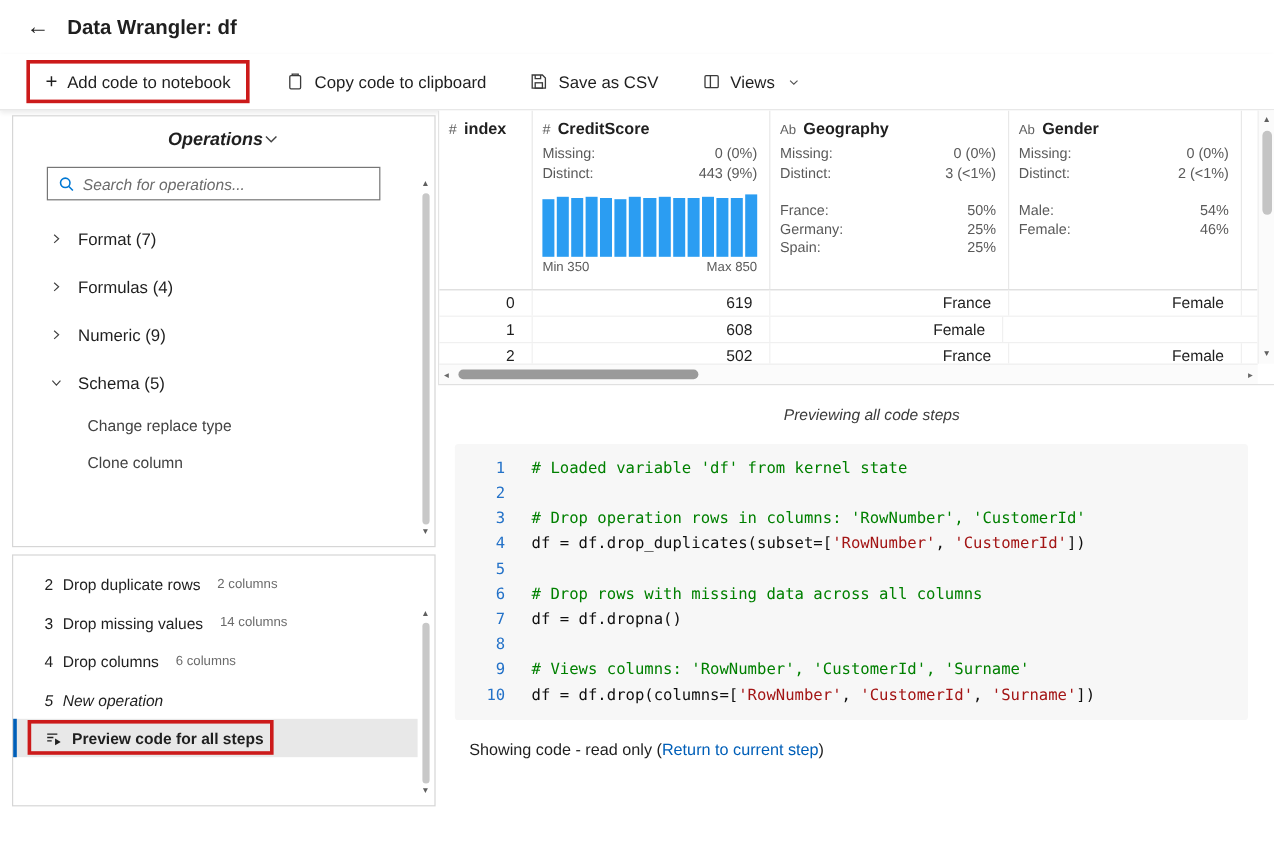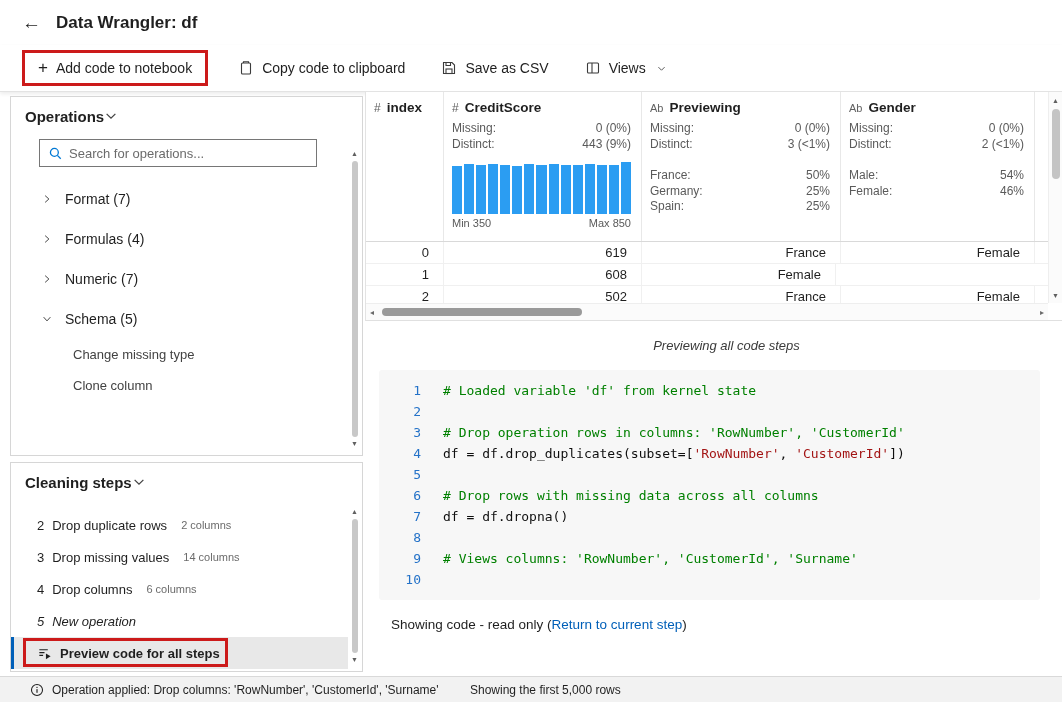--- a/index.html
+++ b/index.html
@@ -24,27 +24,27 @@
     font-family:inherit; font-size:14px; color:#1f1f1f; cursor:pointer; padding:4px 6px;}
   .tbtn .icon{display:flex; align-items:center;}
   .annotated{border:3px solid var(--red); padding:7px 13px;}
   .plus{font-size:17px; line-height:14px; color:#1f1f1f;}
   .chev-small{display:flex; margin-left:2px;}
 
   
   .panel{position:absolute; background:#fff; border:1px solid #d6d6d6;}
   .ops-panel{left:10px; top:96px; width:353px; height:360px;}
   .clean-panel{left:10px; top:462px; width:353px; height:210px;}
-  .panel-head{height:38px; display:flex; align-items:center; justify-content:flex-start;
-    padding:0 14px 0 14px;}
+  .panel-head{height:38px; display:flex; align-items:center; justify-content:center;
+    padding:0 14px 0 14px;font-style:italic;}
   .panel-title{font-size:15px; font-weight:700;}
   .chev-ui{display:flex; cursor:pointer;}
   .searchbox{margin:4px 45px 8px 28px; height:28px; border:1px solid #767676; background:#fff;
     display:flex; align-items:center; gap:6px; padding-left:8px;}
-  .searchbox input{border:none; outline:none; flex:1; font-family:inherit; font-size:13px; color:#1d4ed8; background:transparent;}
+  .searchbox input{border:none; outline:none; flex:1; font-family:inherit; font-size:13px; color:#1d4ed8; background:transparent;font-style:italic;}
   .searchbox input::placeholder{color:#6b6b6b;}
   #ops-list{padding-top:4px;}
   .op-group{height:40px; display:flex; align-items:center; gap:12px; padding-left:30px;
     font-size:14px; cursor:pointer;}
   .op-group .chev{display:flex;}
   .op-child{height:31px; display:flex; align-items:center; padding-left:62px; font-size:13px;
     color:#424242; cursor:pointer;}
   .vscroll{position:absolute; width:11px; display:flex; flex-direction:column; align-items:center;}
   .ops-scroll{right:2px; top:52px; height:300px;}
   .clean-scroll{right:2px; top:44px; height:158px;}
@@ -203,49 +203,41 @@
             </svg>
           </span>
           <span class="op-label">Formulas (4)</span>
         </div>
         <div class="op-group">
           <span class="chev">
             <svg width="12" height="12" viewBox="0 0 16 16">
               <path d="M5.5 3.5 L10.5 8 L5.5 12.5" fill="none" stroke="#424242" stroke-width="1.3"></path>
             </svg>
           </span>
-          <span class="op-label">Numeric (7)</span>
+          <span class="op-label">Numeric (9)</span>
         </div>
         <div class="op-group">
           <span class="chev">
             <svg width="12" height="12" viewBox="0 0 16 16">
               <path d="M3.5 5.5 L8 10.5 L12.5 5.5" fill="none" stroke="#424242" stroke-width="1.3"></path>
             </svg>
           </span>
           <span class="op-label">Schema (5)</span>
         </div>
-        <div class="op-child">Change missing type</div>
+        <div class="op-child">Change replace type</div>
         <div class="op-child">Clone column</div>
       </div>
     <div class="vscroll ops-scroll">
       <span class="arr">▲</span>
       <span class="thumb"></span>
       <span class="arr">▼</span>
     </div>
   </section>
 
   <section class="panel clean-panel">
-    <div class="panel-head">
-      <span class="panel-title">Cleaning steps</span>
-      <span class="chev-ui">
-        <svg width="14" height="14" viewBox="0 0 16 16">
-            <path d="M3 5.5 L8 10.5 L13 5.5" fill="none" stroke="#424242" stroke-width="1.4"></path>
-          </svg>
-      </span>
-    </div>
     <div id="steps-list">
         <div class="step">
           <span class="step-num">2</span>
           <span class="step-label">Drop duplicate rows</span>
           <span class="step-detail">2 columns</span>
         </div>
         <div class="step">
           <span class="step-num">3</span>
           <span class="step-label">Drop missing values</span>
           <span class="step-detail">14 columns</span>
@@ -319,21 +311,21 @@
               <span class="bar" style="height:100%"></span>
             </div>
             <div class="minmax">
               <span>Min 350</span>
               <span>Max 850</span>
             </div>
           </div>
           <div class="gcol" style="width: 199px;">
             <div class="gcol-name">
               <span class="type-icon ticon-text">Ab</span>
-              <span class="gcol-title">Previewing</span>
+              <span class="gcol-title">Geography</span>
             </div>
             <div class="stats">
               <div class="stat">
                 <span>Missing:</span>
                 <span>0 (0%)</span>
               </div>
               <div class="stat">
                 <span>Distinct:</span>
                 <span>3 (&lt;1%)</span>
               </div>
@@ -447,33 +439,23 @@
           <div class="cline">
             <span class="ln">8</span>
             <span class="lc"></span>
           </div>
           <div class="cline">
             <span class="ln">9</span>
             <span class="lc"><span class="tk-comment"># Views columns: 'RowNumber', 'CustomerId', 'Surname'</span></span>
           </div>
           <div class="cline">
             <span class="ln">10</span>
+            <span class="lc"><span class="tk-plain">df = df.drop(columns=[</span><span class="tk-string">'RowNumber'</span><span class="tk-plain">, </span><span class="tk-string">'CustomerId'</span><span class="tk-plain">, </span><span class="tk-string">'Surname'</span><span class="tk-plain">])</span></span>
           </div>
         </div>
     </div>
     <div class="code-foot">
       <span>Showing code - read only (</span><a class="link">Return to current step</a><span>)</span>
     </div>
   </section>
 
-  <footer class="statusbar">
-    <span class="info-ic">
-      <svg width="14" height="14" viewBox="0 0 16 16">
-          <circle cx="8" cy="8" r="6.3" fill="none" stroke="#1f1f1f" stroke-width="1.2"></circle>
-          <rect x="7.35" y="7" width="1.3" height="4.2" fill="#1f1f1f"></rect>
-          <rect x="7.35" y="4.4" width="1.3" height="1.3" fill="#1f1f1f"></rect>
-        </svg>
-    </span>
-    <span class="status-msg">Operation applied: Drop columns: 'RowNumber', 'CustomerId', 'Surname'</span>
-    <span class="rows-info">Showing the first 5,000 rows</span>
-  </footer>
 
 </div>
 
 </body></html>

